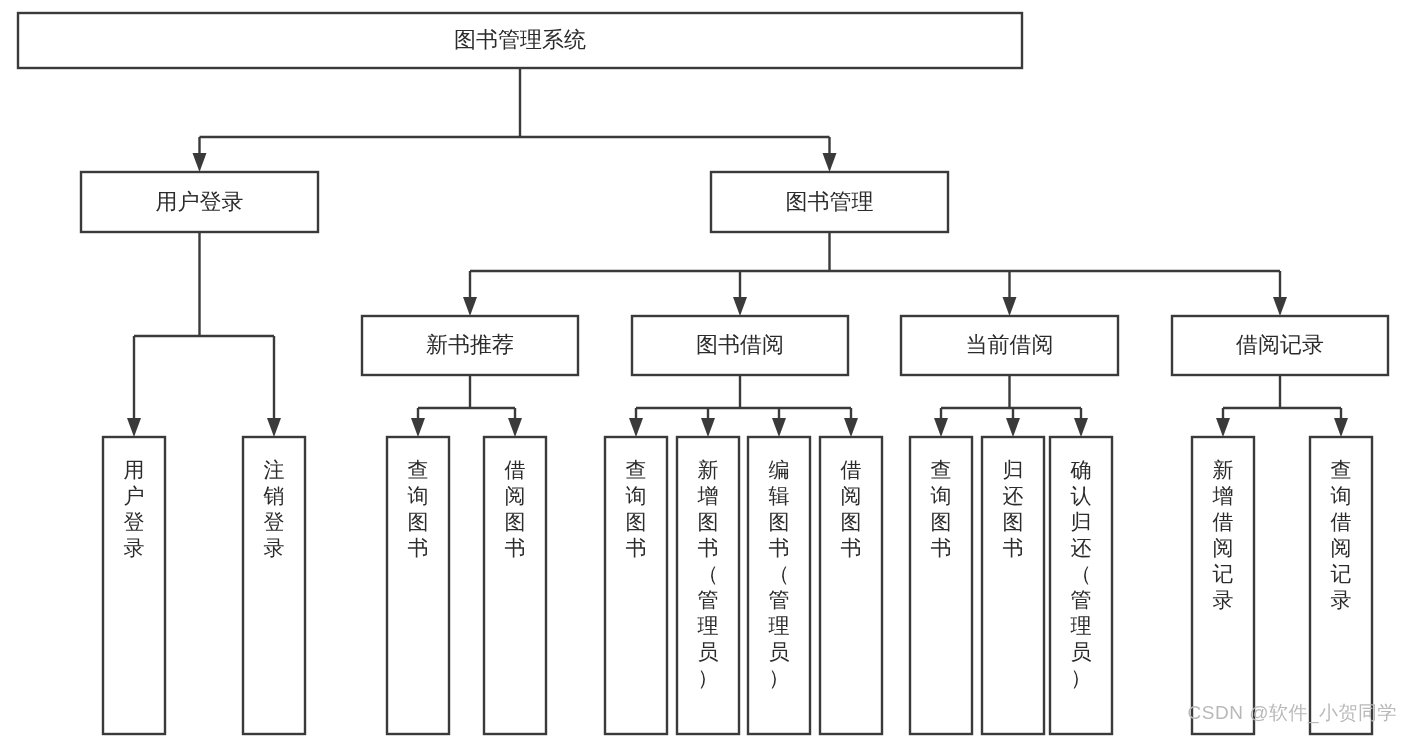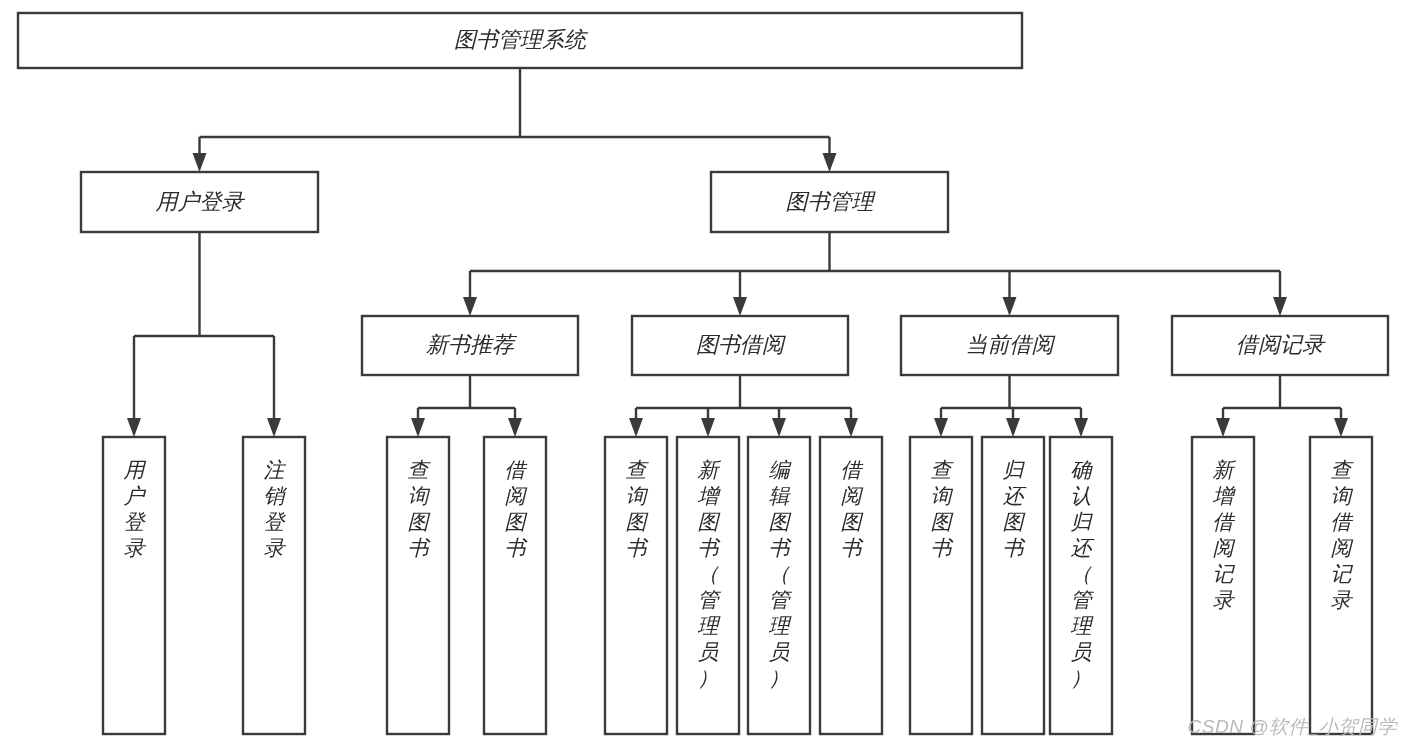--- a/index.html
+++ b/index.html
@@ -14,21 +14,20 @@
     position: relative;
     overflow: hidden;
     font-family: "Liberation Sans", "DejaVu Sans", sans-serif;
   }
   #diagram-root {
     position: absolute;
     left: 0;
     top: 0;
     width: 1405px;
     height: 747px;
-    font-style: italic;
   }
   svg.flowchart {
     display: block;
     width: 1405px;
     height: 747px;
   }
   .node-box {
     fill: #ffffff;
     stroke: #3a3a3a;
     stroke-width: 2.4;
@@ -52,21 +51,21 @@
     fill: none;
     stroke-linecap: butt;
   }
   .arrow-head {
     fill: #3a3a3a;
     stroke: none;
   }
   .watermark {
     position: absolute;
     right: 8px;
-    bottom: 7px;
+    bottom: 21px;
     font-family: "Liberation Sans", "DejaVu Sans", sans-serif;
     font-size: 19px;
     color: #b9b9b9;
     letter-spacing: 0.5px;
     white-space: nowrap;
     user-select: none;
     pointer-events: none;
   }
 </style>
 </head>

